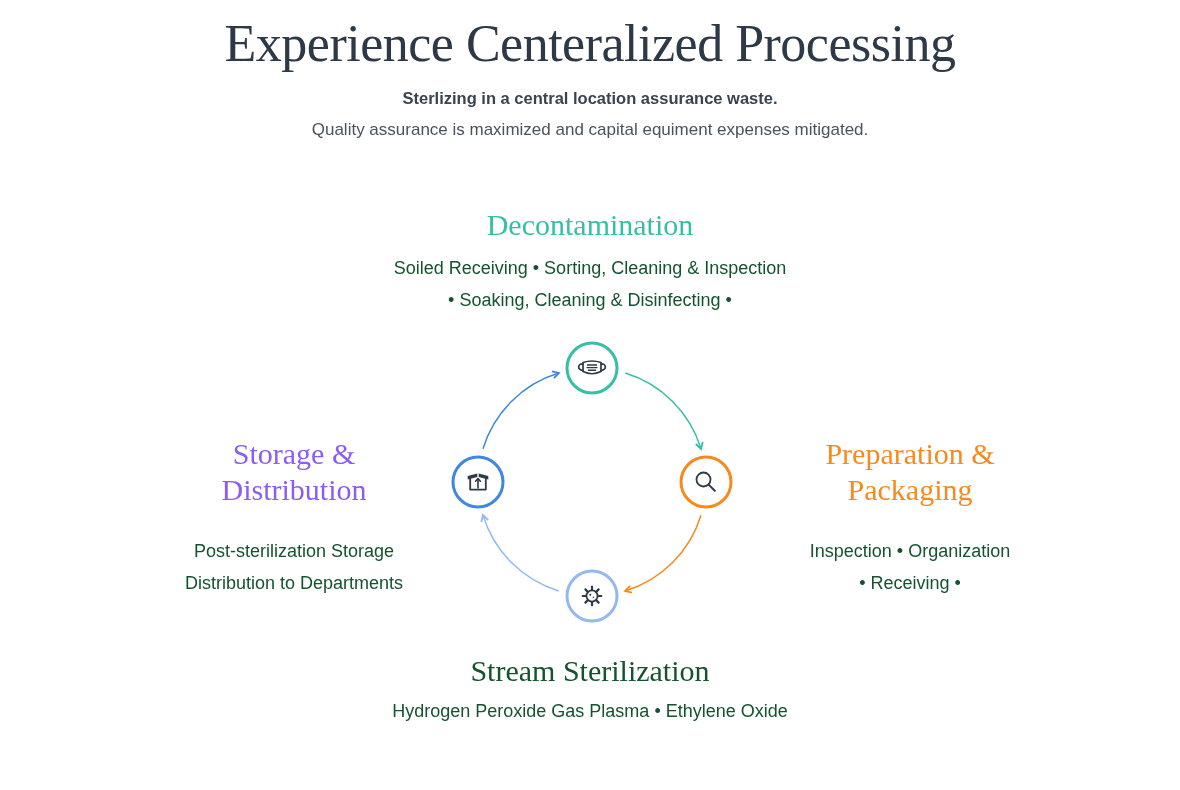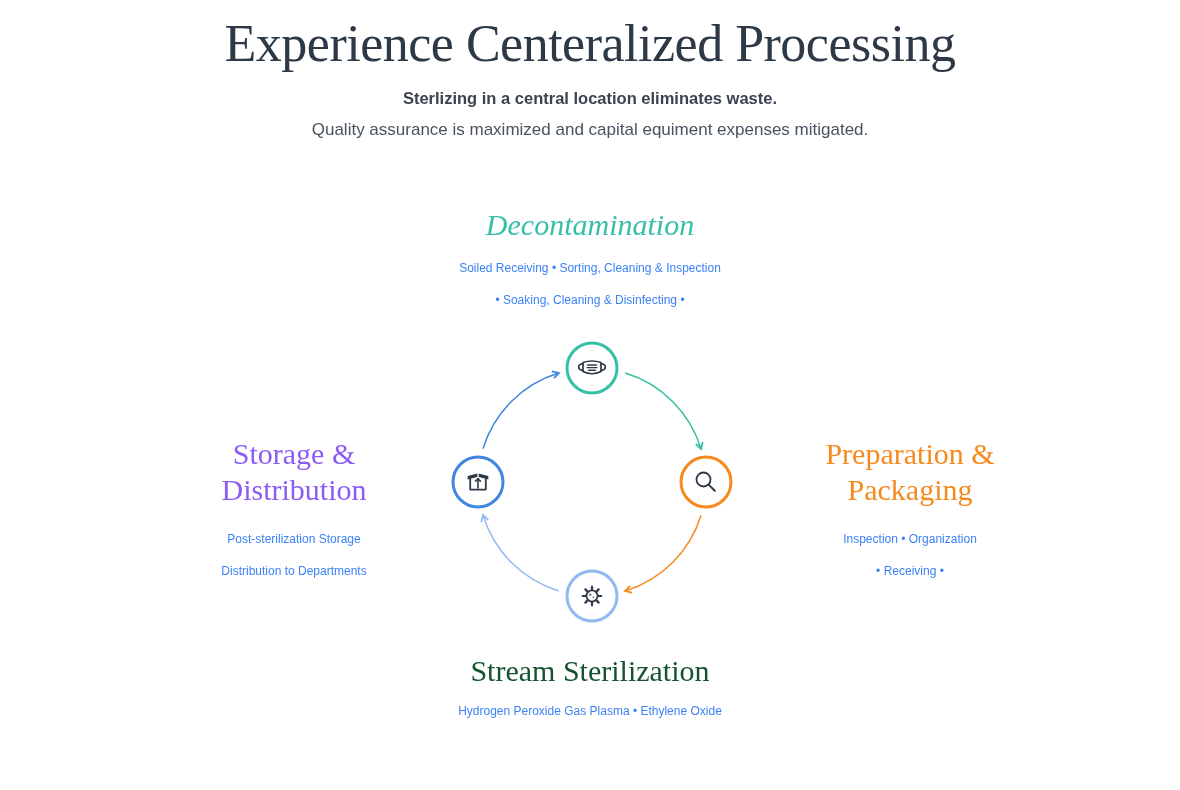--- a/index.html
+++ b/index.html
@@ -38,43 +38,43 @@
   .stage-bottom{ top:653px; left:0; right:0; }
   .stage-left{ top:436px; left:162px; width:264px; }
   .stage-right{ top:436px; left:778px; width:264px; }
   .stage-heading{
     font-family:"Liberation Serif",serif;
     font-weight:400;
     font-size:30px;
     line-height:36px;
     letter-spacing:0;
   }
-  .stage-lines{ color:#3b82f6; font-size:12px; }
+  .stage-lines{ color:#14532d; font-size:18px; }
   .stage-line{ line-height:32px; white-space:nowrap; }
   .stage-top .stage-lines{ margin-top:9px; }
   .stage-bottom .stage-lines{ margin-top:6px; }
-  .stage-left .stage-lines, .stage-right .stage-lines{ margin-top:15px; }
+  .stage-left .stage-lines, .stage-right .stage-lines{ margin-top:27px; }
   .stage-left .stage-line, .stage-right .stage-line{ white-space:normal; }
   .cycle-svg{ position:absolute; left:440px; top:330px; }
   .node-icon{ stroke:#2f3a47; fill:none; stroke-linecap:round; stroke-linejoin:round; }
   .node-icon .solid{ fill:#2f3a47; stroke:none; }
 </style>
 </head>
 <body>
 
 <div class="page">
 
   <div class="header">
     <h1 class="page-title">Experience Centeralized Processing</h1>
-    <p class="subtitle-bold">Sterlizing in a central location eliminates waste.</p>
+    <p class="subtitle-bold">Sterlizing in a central location assurance waste.</p>
     <p class="subtitle">Quality assurance is maximized and capital equiment expenses mitigated.</p>
   </div>
 
   <div class="stage stage-top">
-    <div class="stage-heading" style="color: rgb(53, 191, 164); font-style: italic;">Decontamination</div>
+    <div class="stage-heading" style="color: rgb(53, 191, 164);">Decontamination</div>
     <div class="stage-lines">
       <div class="stage-line">Soiled Receiving • Sorting, Cleaning &amp; Inspection</div>
       <div class="stage-line">• Soaking, Cleaning &amp; Disinfecting •</div>
     </div>
   </div>
 
   <div class="stage stage-left">
     <div class="stage-heading" style="color: #8b5cf6;">Storage &amp; Distribution</div>
     <div class="stage-lines">
       <div class="stage-line">Post-sterilization Storage</div>

